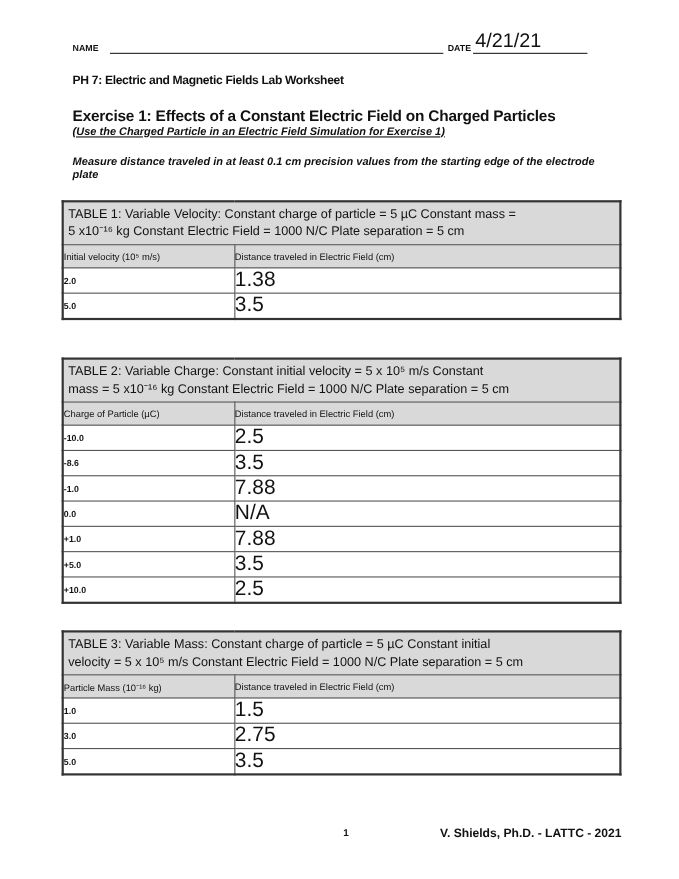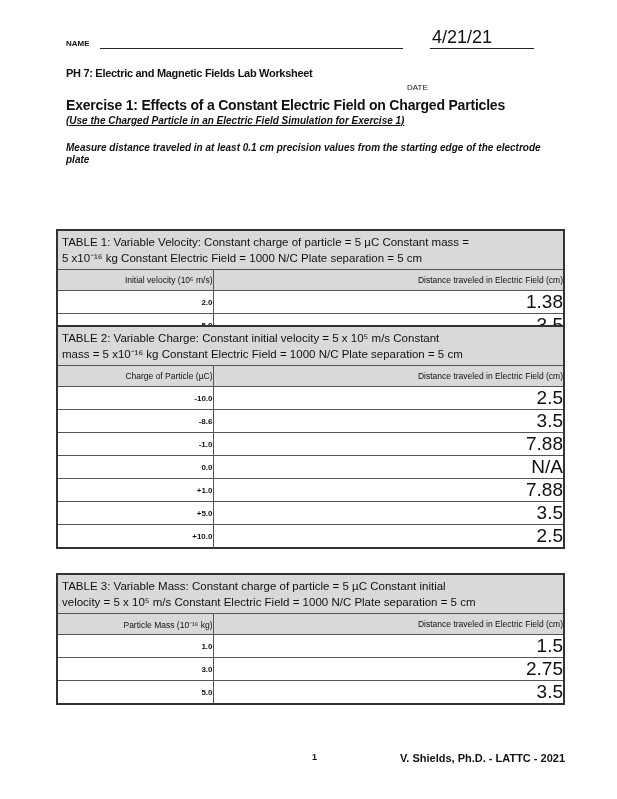--- a/index.html
+++ b/index.html
@@ -1,30 +1,30 @@
 <!DOCTYPE html>
 <html><head>
 <meta charset="utf-8">
 <style>
   html, body { margin:0; padding:0; background:#ffffff; }
   body { width:617px; height:799px; position:relative; overflow:hidden; color:#111; font-family:"Liberation Sans", sans-serif; }
   .abs { position:absolute; }
   .name-row { left:66px; top:33px; width:480px; height:18px; }
   .name-label { position:absolute; left:0; top:6px; font-size:8px; font-weight:bold; }
   .name-line { position:absolute; left:34px; top:15px; width:303px; border-bottom:1px solid #222; }
-  .date-label { position:absolute; left:341px; top:6px; font-size:8px; font-weight:normal;margin-top:44px; }
+  .date-label { position:absolute; left:341px; top:6px; font-size:8px; font-weight:bold; }
   .date-line { position:absolute; left:364px; top:15px; width:104px; border-bottom:1px solid #222; }
   .date-value { position:absolute; left:366px; top:-6px; font-size:18px; }
   .worksheet-title { left:66px; top:67px; font-size:11px; font-weight:bold; letter-spacing:-0.3px; }
   .exercise-title { left:66px; top:97px; font-size:14px; font-weight:bold; letter-spacing:-0.2px; }
   .exercise-sub { left:66px; top:115px; font-size:10px; font-weight:bold; font-style:italic; text-decoration:underline; }
   .instructions { left:66px; top:142px; width:500px; font-size:10px; font-weight:bold; font-style:italic; line-height:12px; }
 
   table.data { position:absolute; left:56px; width:509px; border-collapse:collapse; border:2px solid #333; table-layout:fixed; }
-  table.data td { border:1px solid #555; padding:0; text-align:right; }
+  table.data td { border:1px solid #555; padding:0; text-align:left; }
   td.caption { background:#d9d9d9; text-align:left !important; padding:3px 4px !important; font-size:11.5px; line-height:16px; }
   td.colhead { background:#d9d9d9; font-size:8.5px; height:20px; }
   td.cell-x { font-size:8px; font-weight:bold; height:20px; }
   td.cell-y { font-size:19px; height:20px; }
   .col-x { width:156px; }
 
   .footer-page { left:312px; top:752px; font-size:9px; font-weight:bold; }
   .footer-author { left:400px; top:752px; font-size:11px; font-weight:bold; }
 </style>
 </head>
@@ -36,21 +36,21 @@
   <span class="date-label">DATE</span>
   <span class="date-line"></span>
   <span class="date-value">4/21/21</span>
 </div>
 
 <div class="abs worksheet-title">PH 7: Electric and Magnetic Fields Lab Worksheet</div>
 <div class="abs exercise-title">Exercise 1: Effects of a Constant Electric Field on Charged Particles</div>
 <div class="abs exercise-sub">(Use the Charged Particle in an Electric Field Simulation for Exercise 1)</div>
 <div class="abs instructions">Measure distance traveled in at least 0.1 cm precision values from the starting edge of the electrode plate</div>
 
-<table class="data" style="top:182px;margin-top:47px;">
+<table class="data" style="top:182px;">
   <colgroup>
       <col class="col-x">
       <col>
     </colgroup>
   <tbody>
       <tr>
         <td class="caption" colspan="2">
     <div>TABLE 1:  Variable Velocity:      Constant charge of particle = 5 µC    Constant mass =</div>
     <div>5 x10⁻¹⁶ kg    Constant Electric Field = 1000 N/C    Plate separation = 5 cm</div>
   </td>

